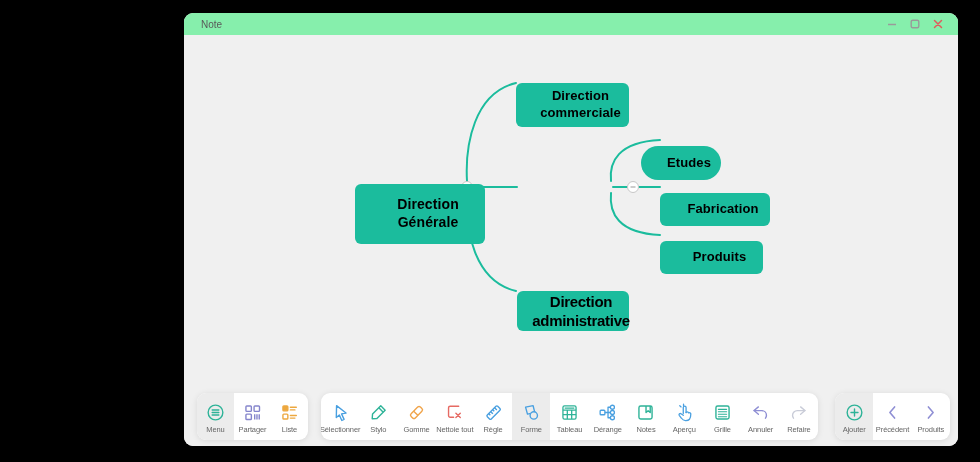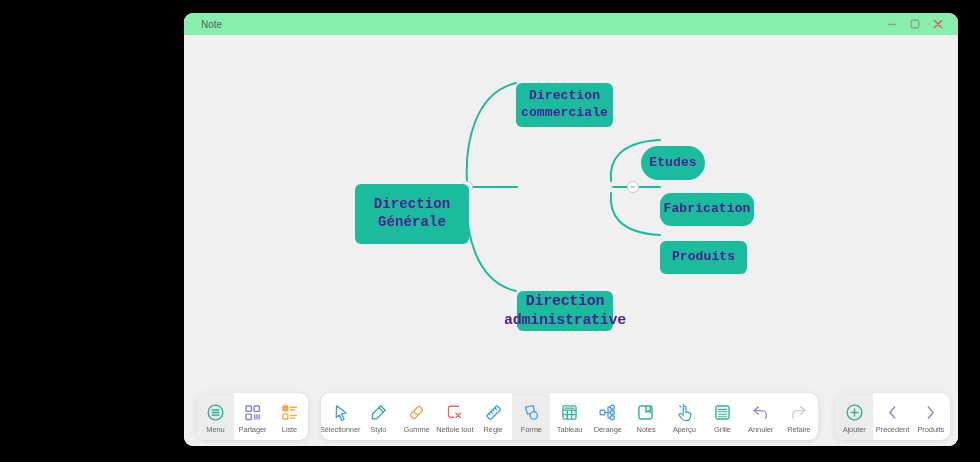--- a/index.html
+++ b/index.html
@@ -17,31 +17,32 @@
     position:absolute;left:0;top:0;right:0;height:22px;background:#86efac;
     border-bottom:1px solid #ececec;display:flex;align-items:center;
   }
   .titlebar .title{font-size:10px;color:#5a5a5a;margin-left:17px;}
   .win-controls{margin-left:auto;display:flex;align-items:center;gap:9px;margin-right:13px;}
   .ctrl{width:14px;height:14px;display:flex;align-items:center;justify-content:center;cursor:default;}
   
   .canvas{position:absolute;left:0;top:22px;right:0;bottom:0;background:#f0f0f0;}
   .links{position:absolute;left:0;top:0;}
   .node{
-    position:absolute;background:#1bbc9d;border-radius:6px;color:#4c1d95;
+    position:absolute;background:#1bbc9d;border-radius:6px;color:#000000;
     display:flex;align-items:center;justify-content:center;text-align:center;
     font-size:13px;line-height:1.28;font-weight:600;letter-spacing:.1px;
-    font-family:Liberation Mono, monospace;
+    font-family:Liberation Sans, sans-serif;
+    padding-left:16px;
   }
   .n-generale{left:171px;top:149px;width:114px;height:60px;font-size:14px;}
   .n-commerciale{left:332px;top:48px;width:97px;height:44px;}
   .n-technique{left:333px;top:153px;width:96px;height:42px;}
   .n-administrative{left:333px;top:256px;width:96px;height:40px;font-size:15px;letter-spacing:-.3px;}
   .n-etudes{left:457px;top:111px;width:64px;height:34px;border-radius:17px;}
-  .n-fabrication{left:476px;top:158px;width:94px;height:33px;border-radius:11px;}
+  .n-fabrication{left:476px;top:158px;width:94px;height:33px;}
   .n-produits{left:476px;top:206px;width:87px;height:33px;}
   
   .tb-card{
     position:absolute;top:380px;height:47px;background:#fff;border-radius:9px;
     box-shadow:0 1px 6px rgba(0,0,0,.10);display:flex;align-items:stretch;overflow:hidden;
   }
   .tb-left{left:13px;width:111px;text-align:center;}
   .tb-main{left:137px;width:497px;}
   .tb-right{left:651px;width:115px;}
   .tbtn{

